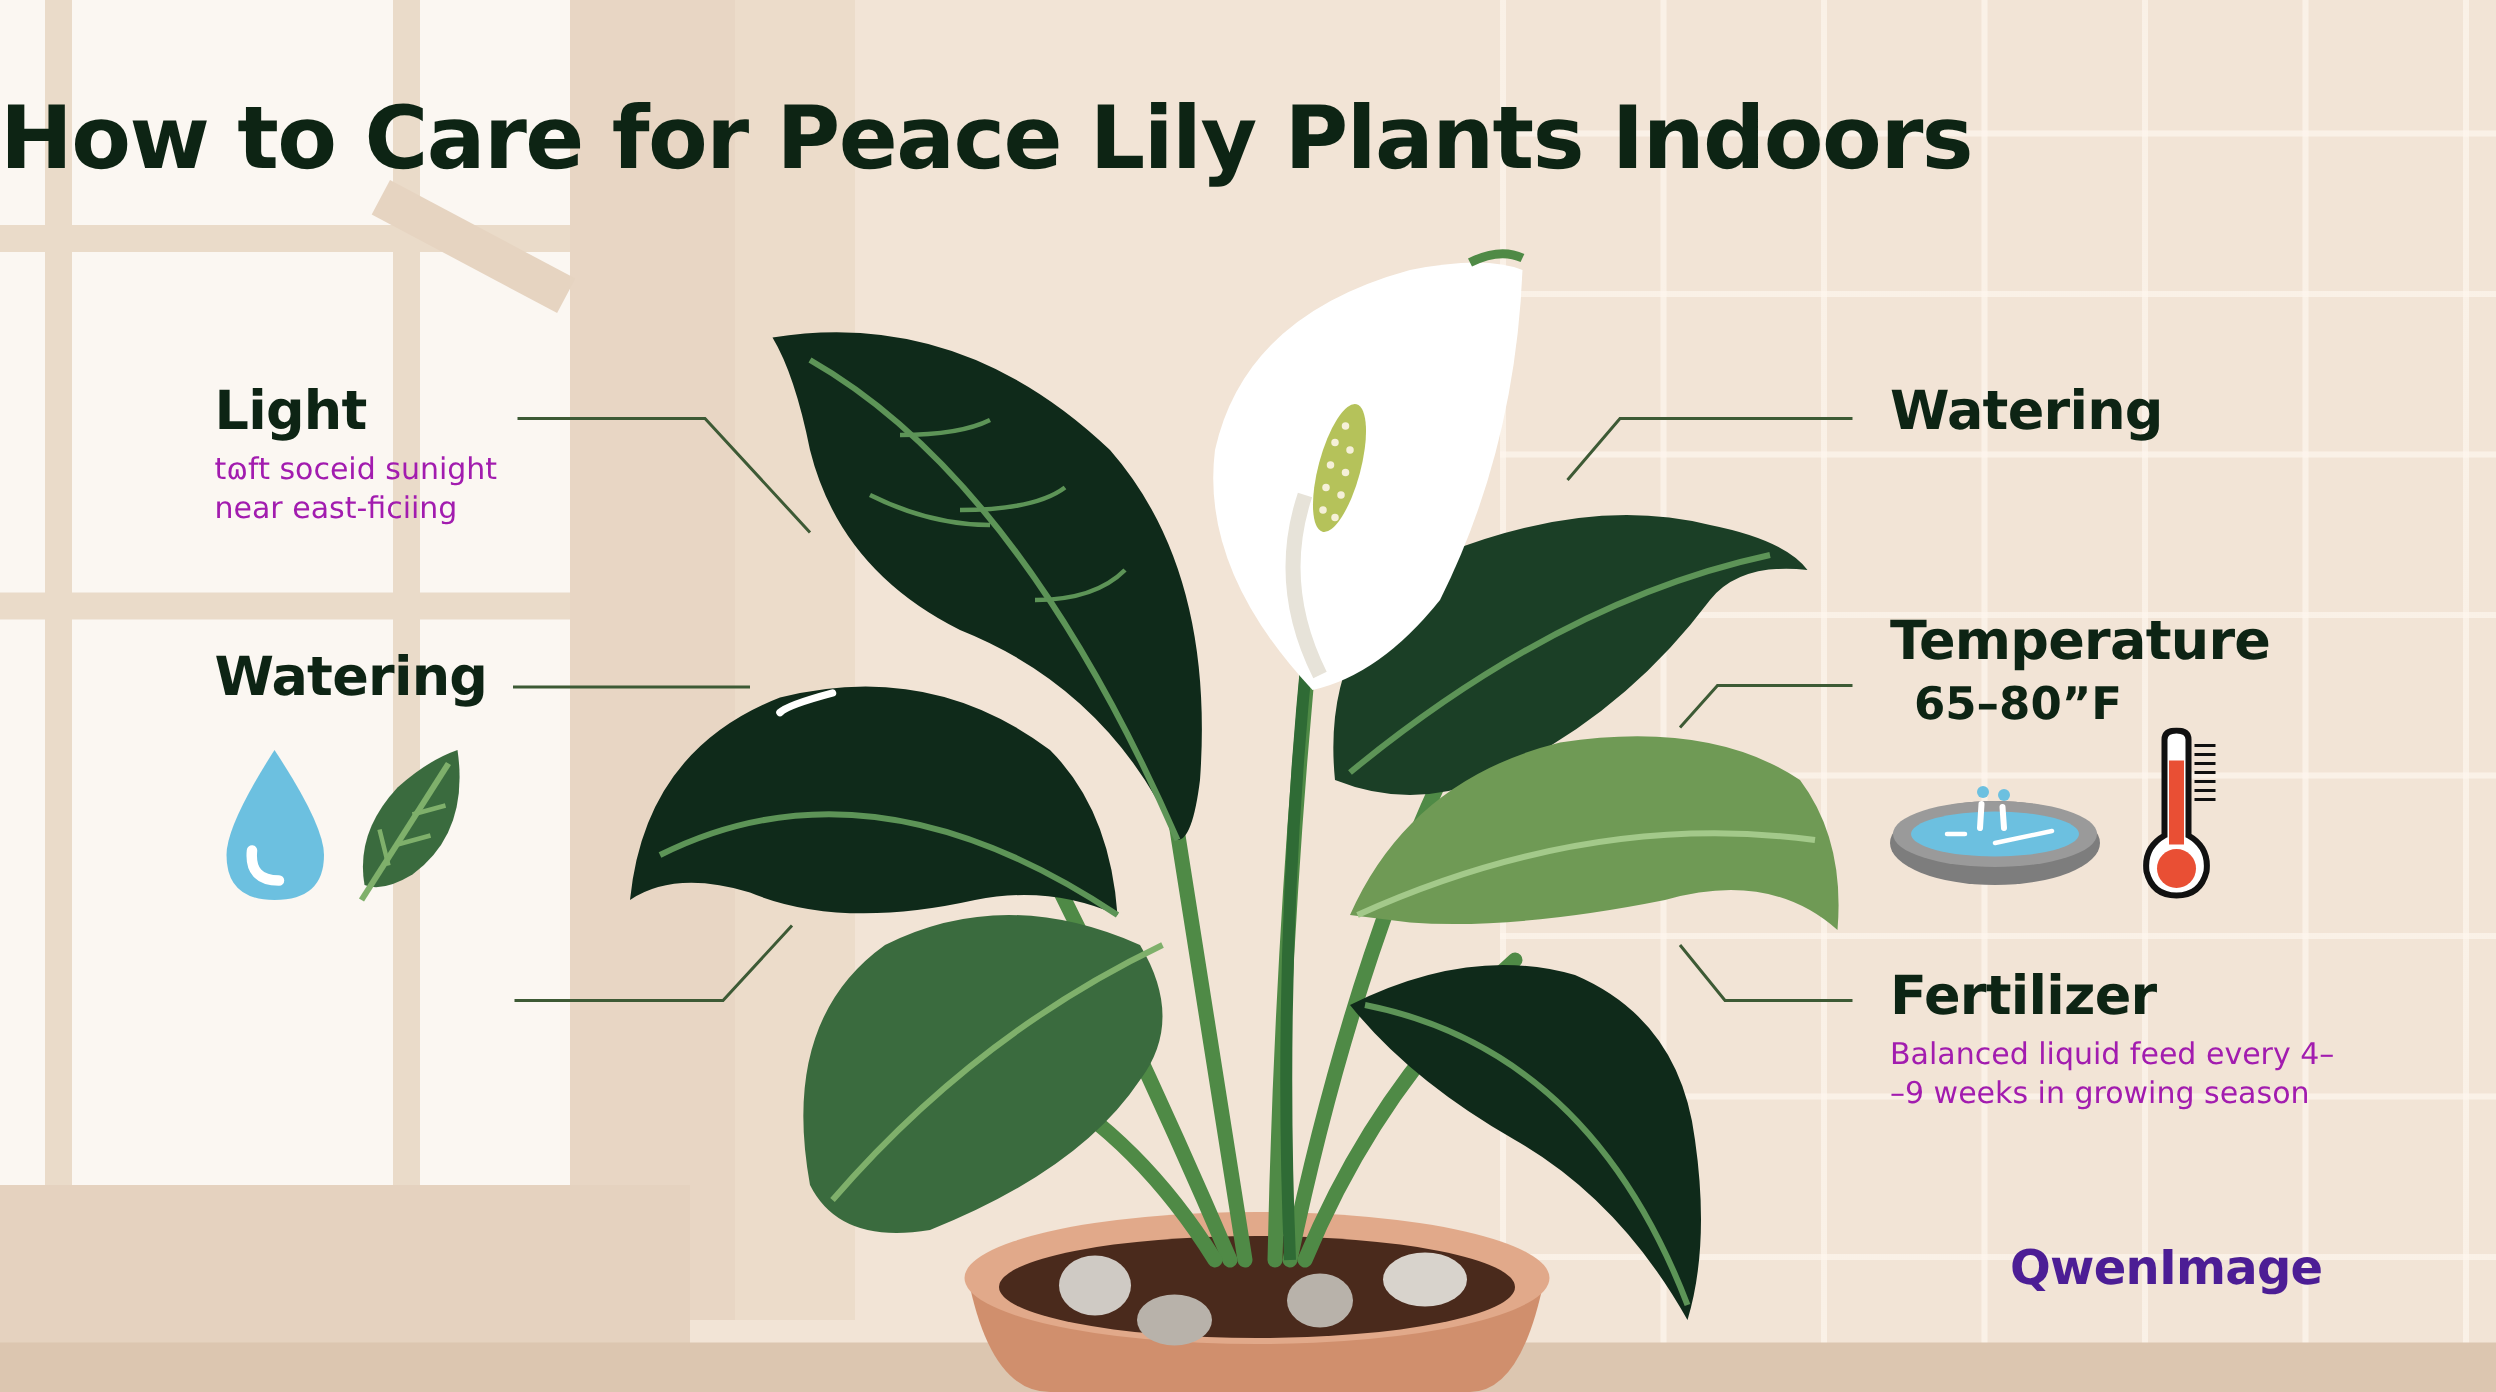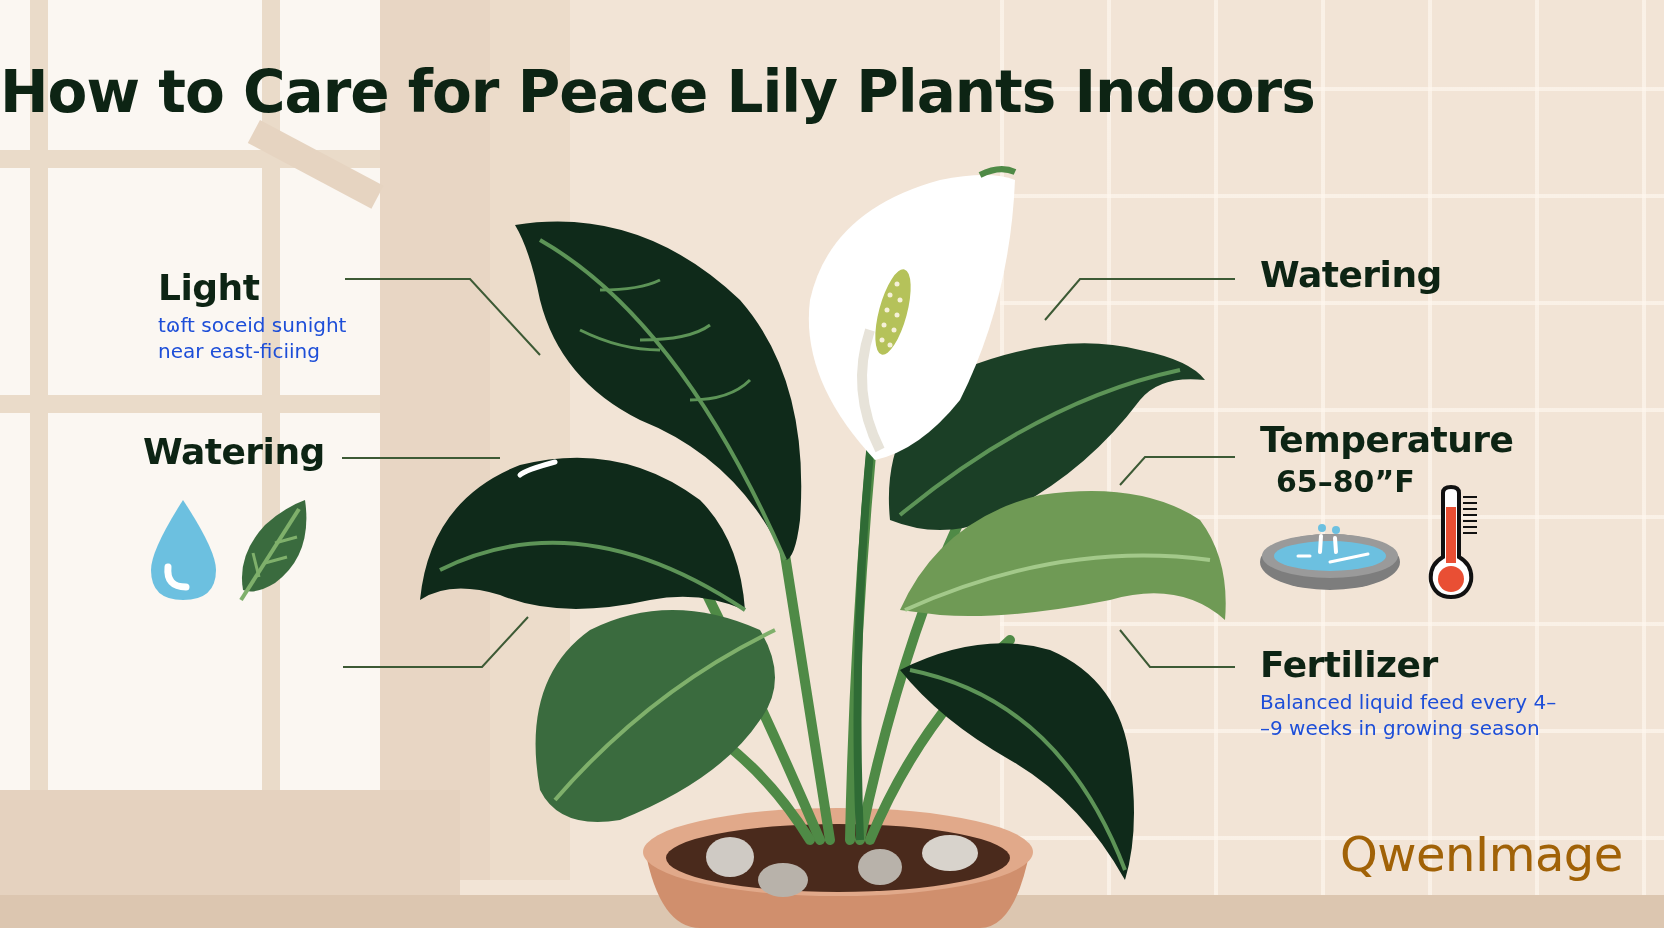--- a/index.html
+++ b/index.html
@@ -31,26 +31,26 @@
     background: #e6d4c1; transform: rotate(28deg); transform-origin: left top;
   }
 
   .title {
     position: absolute; left: 0; right: 0; top: 58px; 
     font-size: 58px; font-weight: bold; letter-spacing: -1px; color: #0d2414;
   }
 
   .section { position: absolute; }
   .section .heading { font-size: 36px; font-weight: bold; color: #0d2414; letter-spacing: -0.5px; line-height: 1.1; }
-  .section .body { font-size: 20px; color: #1d4ed8; line-height: 1.3; margin-top: 4px; }
+  .section .body { font-size: 20px; color: #a21caf; line-height: 1.3; margin-top: 4px; }
   .temp-value { font-size: 30px; font-weight: bold; color: #0d2414; margin-top: 4px; margin-left: 16px; }
 
   .watermark {
     position: absolute; left: 1340px; top: 826px;
-    font-size: 48px; font-weight: normal; color: #a16207; letter-spacing: -0.5px;
+    font-size: 32px; font-weight: bold; color: #4c1d95; letter-spacing: -0.5px;
   }
   .plant { position: absolute; left: 0; top: 0; }
   .icon { position: absolute; }
 </style>
 </head>
 <body>
 
 <div class="bg-wall"></div>
 <div class="bg-tiles"></div>
 <div class="window">
@@ -130,21 +130,21 @@
   <g stroke="#3d5a35" stroke-width="2" fill="none">
     <path d="M345 279 L470 279 L540 355"></path>
     <path d="M342 458 L500 458"></path>
     <path d="M343 667 L482 667 L528 617"></path>
     <path d="M1235 279 L1080 279 L1045 320"></path>
     <path d="M1235 457 L1145 457 L1120 485"></path>
     <path d="M1235 667 L1150 667 L1120 630"></path>
   </g>
 </svg>
 
-<div class="section" style="left:158px; top:255px;margin-top:13px;">
+<div class="section" style="left:143px; top:255px;">
   <div class="heading">Light</div>
   <div class="body">
     <div>tɷft soceid sunight</div>
     <div>near east-ficiing</div>
   </div>
 </div>
 
 <div class="section" style="left:143px; top:432px;">
   <div class="heading">Watering</div>
 </div>
@@ -158,21 +158,21 @@
   <path d="M30 68 L52 62 M40 48 L62 42 M24 82 L18 58" stroke="#7fb06b" stroke-width="3"></path>
 </svg>
 
 <div class="section" style="left:143px; top:645px;">
 </div>
 
 <div class="section" style="left:1260px; top:255px;">
   <div class="heading">Watering</div>
 </div>
 
-<div class="section" style="left:1260px; top:420px;">
+<div class="section" style="left:1260px; top:408px;">
   <div class="heading">Temperature</div>
   <div class="temp-value">65–80”F</div>
 </div>
 <svg class="icon" style="left:1258px; top:518px;" width="145" height="78" viewBox="0 0 145 78">
   <ellipse cx="72" cy="44" rx="70" ry="28" fill="#7d7d7d"></ellipse>
   <ellipse cx="72" cy="38" rx="68" ry="22" fill="#9a9a9a"></ellipse>
   <ellipse cx="72" cy="38" rx="56" ry="15" fill="#6cc0e0"></ellipse>
   <path d="M40 38 L52 38 M72 44 L110 36" stroke="#ffffff" stroke-width="3" stroke-linecap="round"></path>
   <circle cx="64" cy="10" r="4" fill="#6cc0e0"></circle>
     <circle cx="78" cy="12" r="4" fill="#6cc0e0"></circle>

